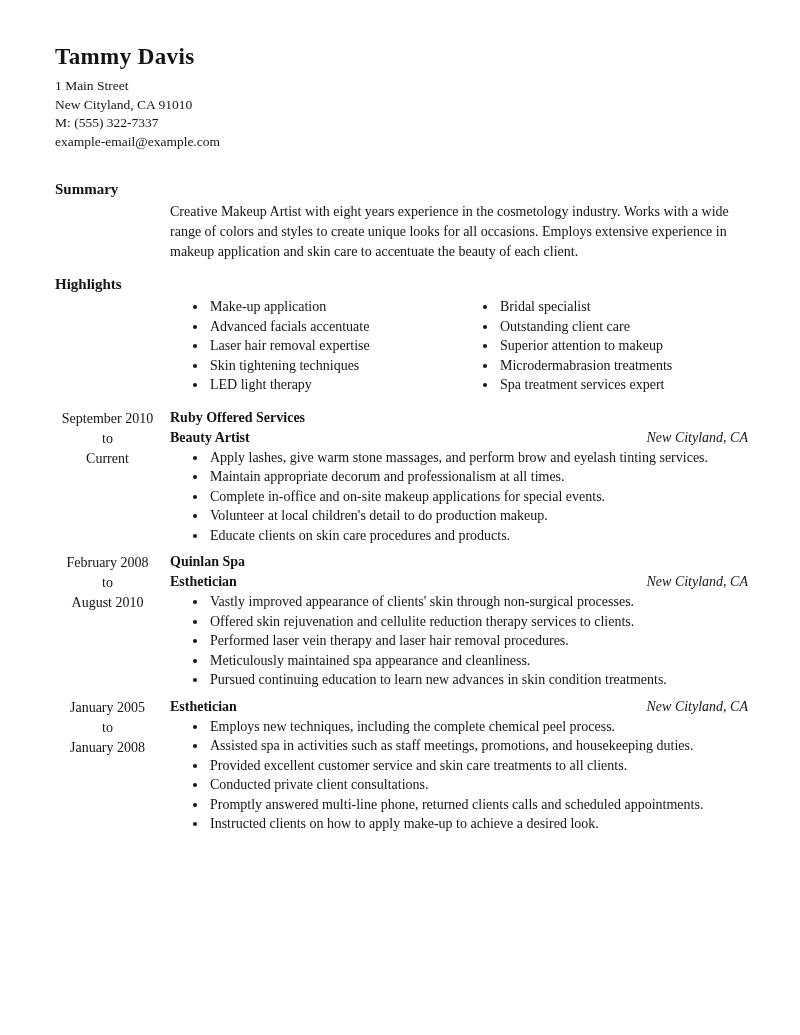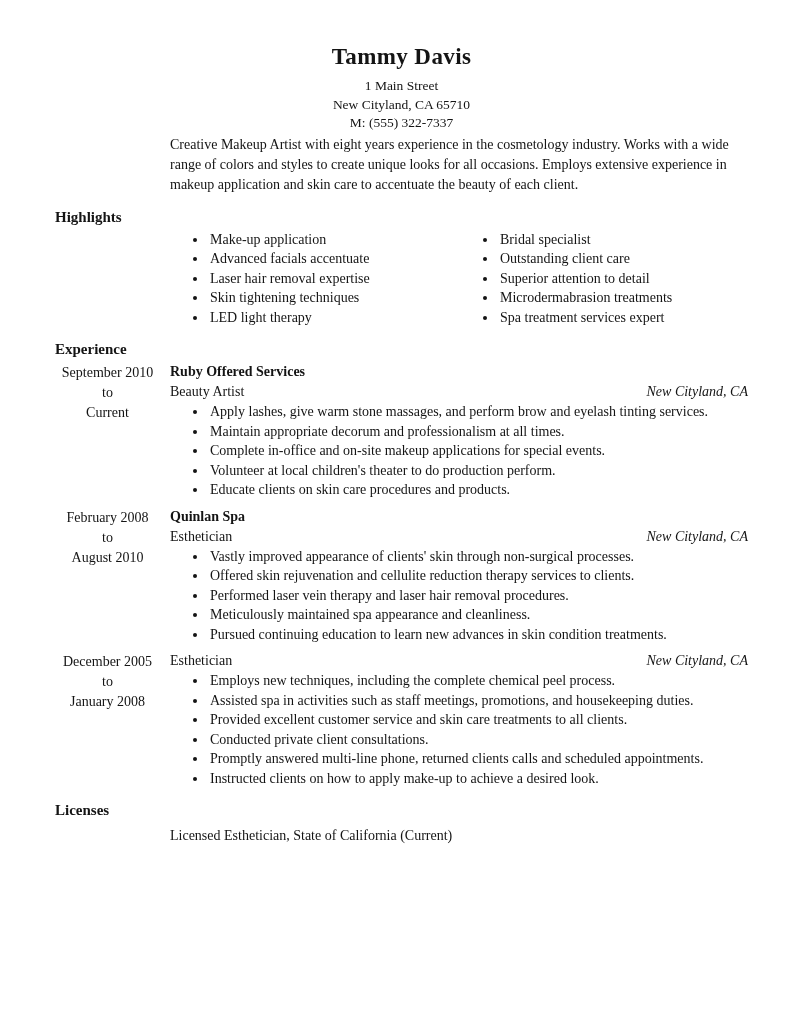--- a/index.html
+++ b/index.html
@@ -12,21 +12,21 @@
   .page {
     width: 800px;
     min-height: 1035px;
     background: #ffffff;
     padding: 44px 52px 24px 55px;
     font-size: 14px;
     line-height: 19.5px;
   }
 
   
-  .resume-header { text-align: center; margin-bottom: 2px; }
+  .resume-header { text-align: left; margin-bottom: 29px; }
   .name {
     font-size: 23px;
     font-weight: bold;
     letter-spacing: 0.4px;
     margin-bottom: 7px;
     line-height: 26px;
   }
   .contact-line { font-size: 13.5px; line-height: 18.5px; }
 
   
@@ -67,38 +67,40 @@
     padding-right: 10px;
     padding-top: 1px;
   }
   .company { font-weight: bold; line-height: 20px; }
   .title-row {
     display: flex;
     justify-content: space-between;
     align-items: baseline;
     line-height: 20px;
   }
-  .job-title { font-weight: normal; }
+  .job-title { font-weight: bold; }
   .job-location { font-weight: normal; font-style: italic; }
 
   .license-text { line-height: 20px; margin-top: 3px; }
 </style>
 </head>
 <body>
 
 <div class="page">
 
   <header class="resume-header">
     <h1 class="name">Tammy Davis</h1>
     <div class="contact-line">1 Main Street</div>
-    <div class="contact-line">New Cityland, CA 65710</div>
+    <div class="contact-line">New Cityland, CA 91010</div>
     <div class="contact-line">M: (555) 322-7337</div>
+    <div class="contact-line">example-email@example.com</div>
   </header>
 
   <section class="section">
+    <h2 class="section-heading">Summary</h2>
     <div class="section-body">
       <div class="left-col"></div>
       <div class="content">
         <p class="summary-text">Creative Makeup Artist with eight years experience in the cosmetology industry. Works with a wide range of colors and styles to create unique looks for all occasions. Employs extensive experience in makeup application and skin care to accentuate the beauty of each client.</p>
       </div>
     </div>
   </section>
 
   <section class="section">
     <h2 class="section-heading">Highlights</h2>
@@ -108,48 +110,47 @@
         <ul class="bullet-list highlights-col-left">
           <li>Make-up application</li>
           <li>Advanced facials accentuate</li>
           <li>Laser hair removal expertise</li>
           <li>Skin tightening techniques</li>
           <li>LED light therapy</li>
         </ul>
         <ul class="bullet-list highlights-col-right">
           <li>Bridal specialist</li>
           <li>Outstanding client care</li>
-          <li>Superior attention to detail</li>
+          <li>Superior attention to makeup</li>
           <li>Microdermabrasion treatments</li>
           <li>Spa treatment services expert</li>
         </ul>
       </div>
     </div>
   </section>
 
   <section class="section">
-    <h2 class="section-heading">Experience</h2>
 
     <div class="section-body job">
       <div class="left-col dates">
         <div>September 2010</div>
         <div>to</div>
         <div>Current</div>
       </div>
       <div class="content">
         <div class="company">Ruby Offered Services</div>
         <div class="title-row">
           <span class="job-title">Beauty Artist</span>
           <span class="job-location">New Cityland, CA</span>
         </div>
         <ul class="bullet-list">
           <li>Apply lashes, give warm stone massages, and perform brow and eyelash tinting services.</li>
           <li>Maintain appropriate decorum and professionalism at all times.</li>
           <li>Complete in-office and on-site makeup applications for special events.</li>
-          <li>Volunteer at local children's theater to do production perform.</li>
+          <li>Volunteer at local children's detail to do production makeup.</li>
           <li>Educate clients on skin care procedures and products.</li>
         </ul>
       </div>
     </div>
 
     <div class="section-body job">
       <div class="left-col dates">
         <div>February 2008</div>
         <div>to</div>
         <div>August 2010</div>
@@ -165,44 +166,35 @@
           <li>Offered skin rejuvenation and cellulite reduction therapy services to clients.</li>
           <li>Performed laser vein therapy and laser hair removal procedures.</li>
           <li>Meticulously maintained spa appearance and cleanliness.</li>
           <li>Pursued continuing education to learn new advances in skin condition treatments.</li>
         </ul>
       </div>
     </div>
 
     <div class="section-body job">
       <div class="left-col dates">
-        <div>December 2005</div>
+        <div>January 2005</div>
         <div>to</div>
         <div>January 2008</div>
       </div>
       <div class="content">
         <div class="title-row">
           <span class="job-title">Esthetician</span>
           <span class="job-location">New Cityland, CA</span>
         </div>
         <ul class="bullet-list">
           <li>Employs new techniques, including the complete chemical peel process.</li>
           <li>Assisted spa in activities such as staff meetings, promotions, and housekeeping duties.</li>
           <li>Provided excellent customer service and skin care treatments to all clients.</li>
           <li>Conducted private client consultations.</li>
           <li>Promptly answered multi-line phone, returned clients calls and scheduled appointments.</li>
           <li>Instructed clients on how to apply make-up to achieve a desired look.</li>
         </ul>
       </div>
     </div>
   </section>
 
-  <section class="section">
-    <h2 class="section-heading">Licenses</h2>
-    <div class="section-body">
-      <div class="left-col"></div>
-      <div class="content">
-        <p class="license-text">Licensed Esthetician, State of California (Current)</p>
-      </div>
-    </div>
-  </section>
 
 </div>
 
 </body></html>

